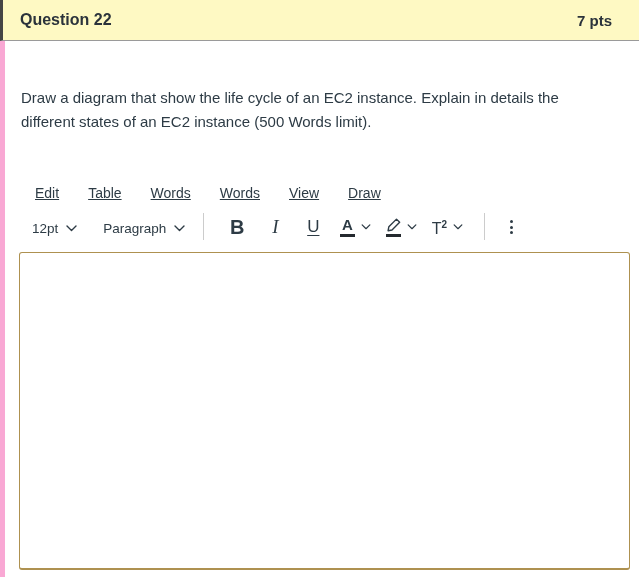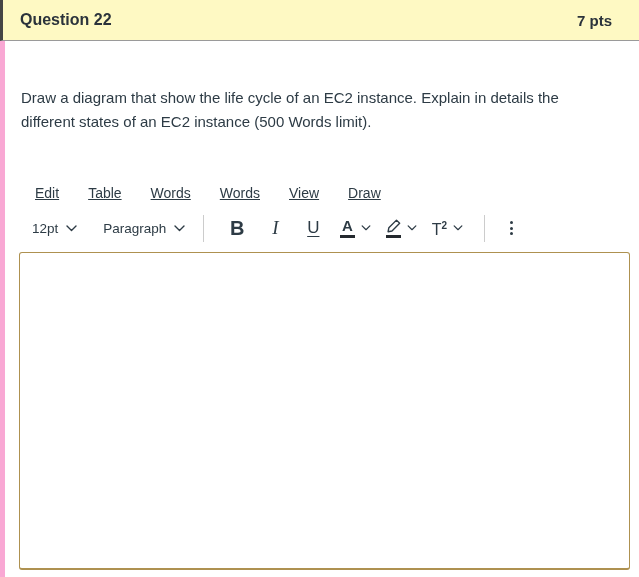--- a/index.html
+++ b/index.html
@@ -54,21 +54,20 @@
     font-size: 14px;
     color: #2d3b45;
     padding: 2px 4px;
     cursor: pointer;
   }
 
   
   .toolbar {
     margin: 10px 0 0 23px;
     display: flex;
-    align-items: center;
     height: 30px;
   }
   .tb-btn {
     background: none; border: none;
     font-family: inherit;
     color: #2d3b45;
     cursor: pointer;
     display: flex;
     align-items: center;
     justify-content: center;

